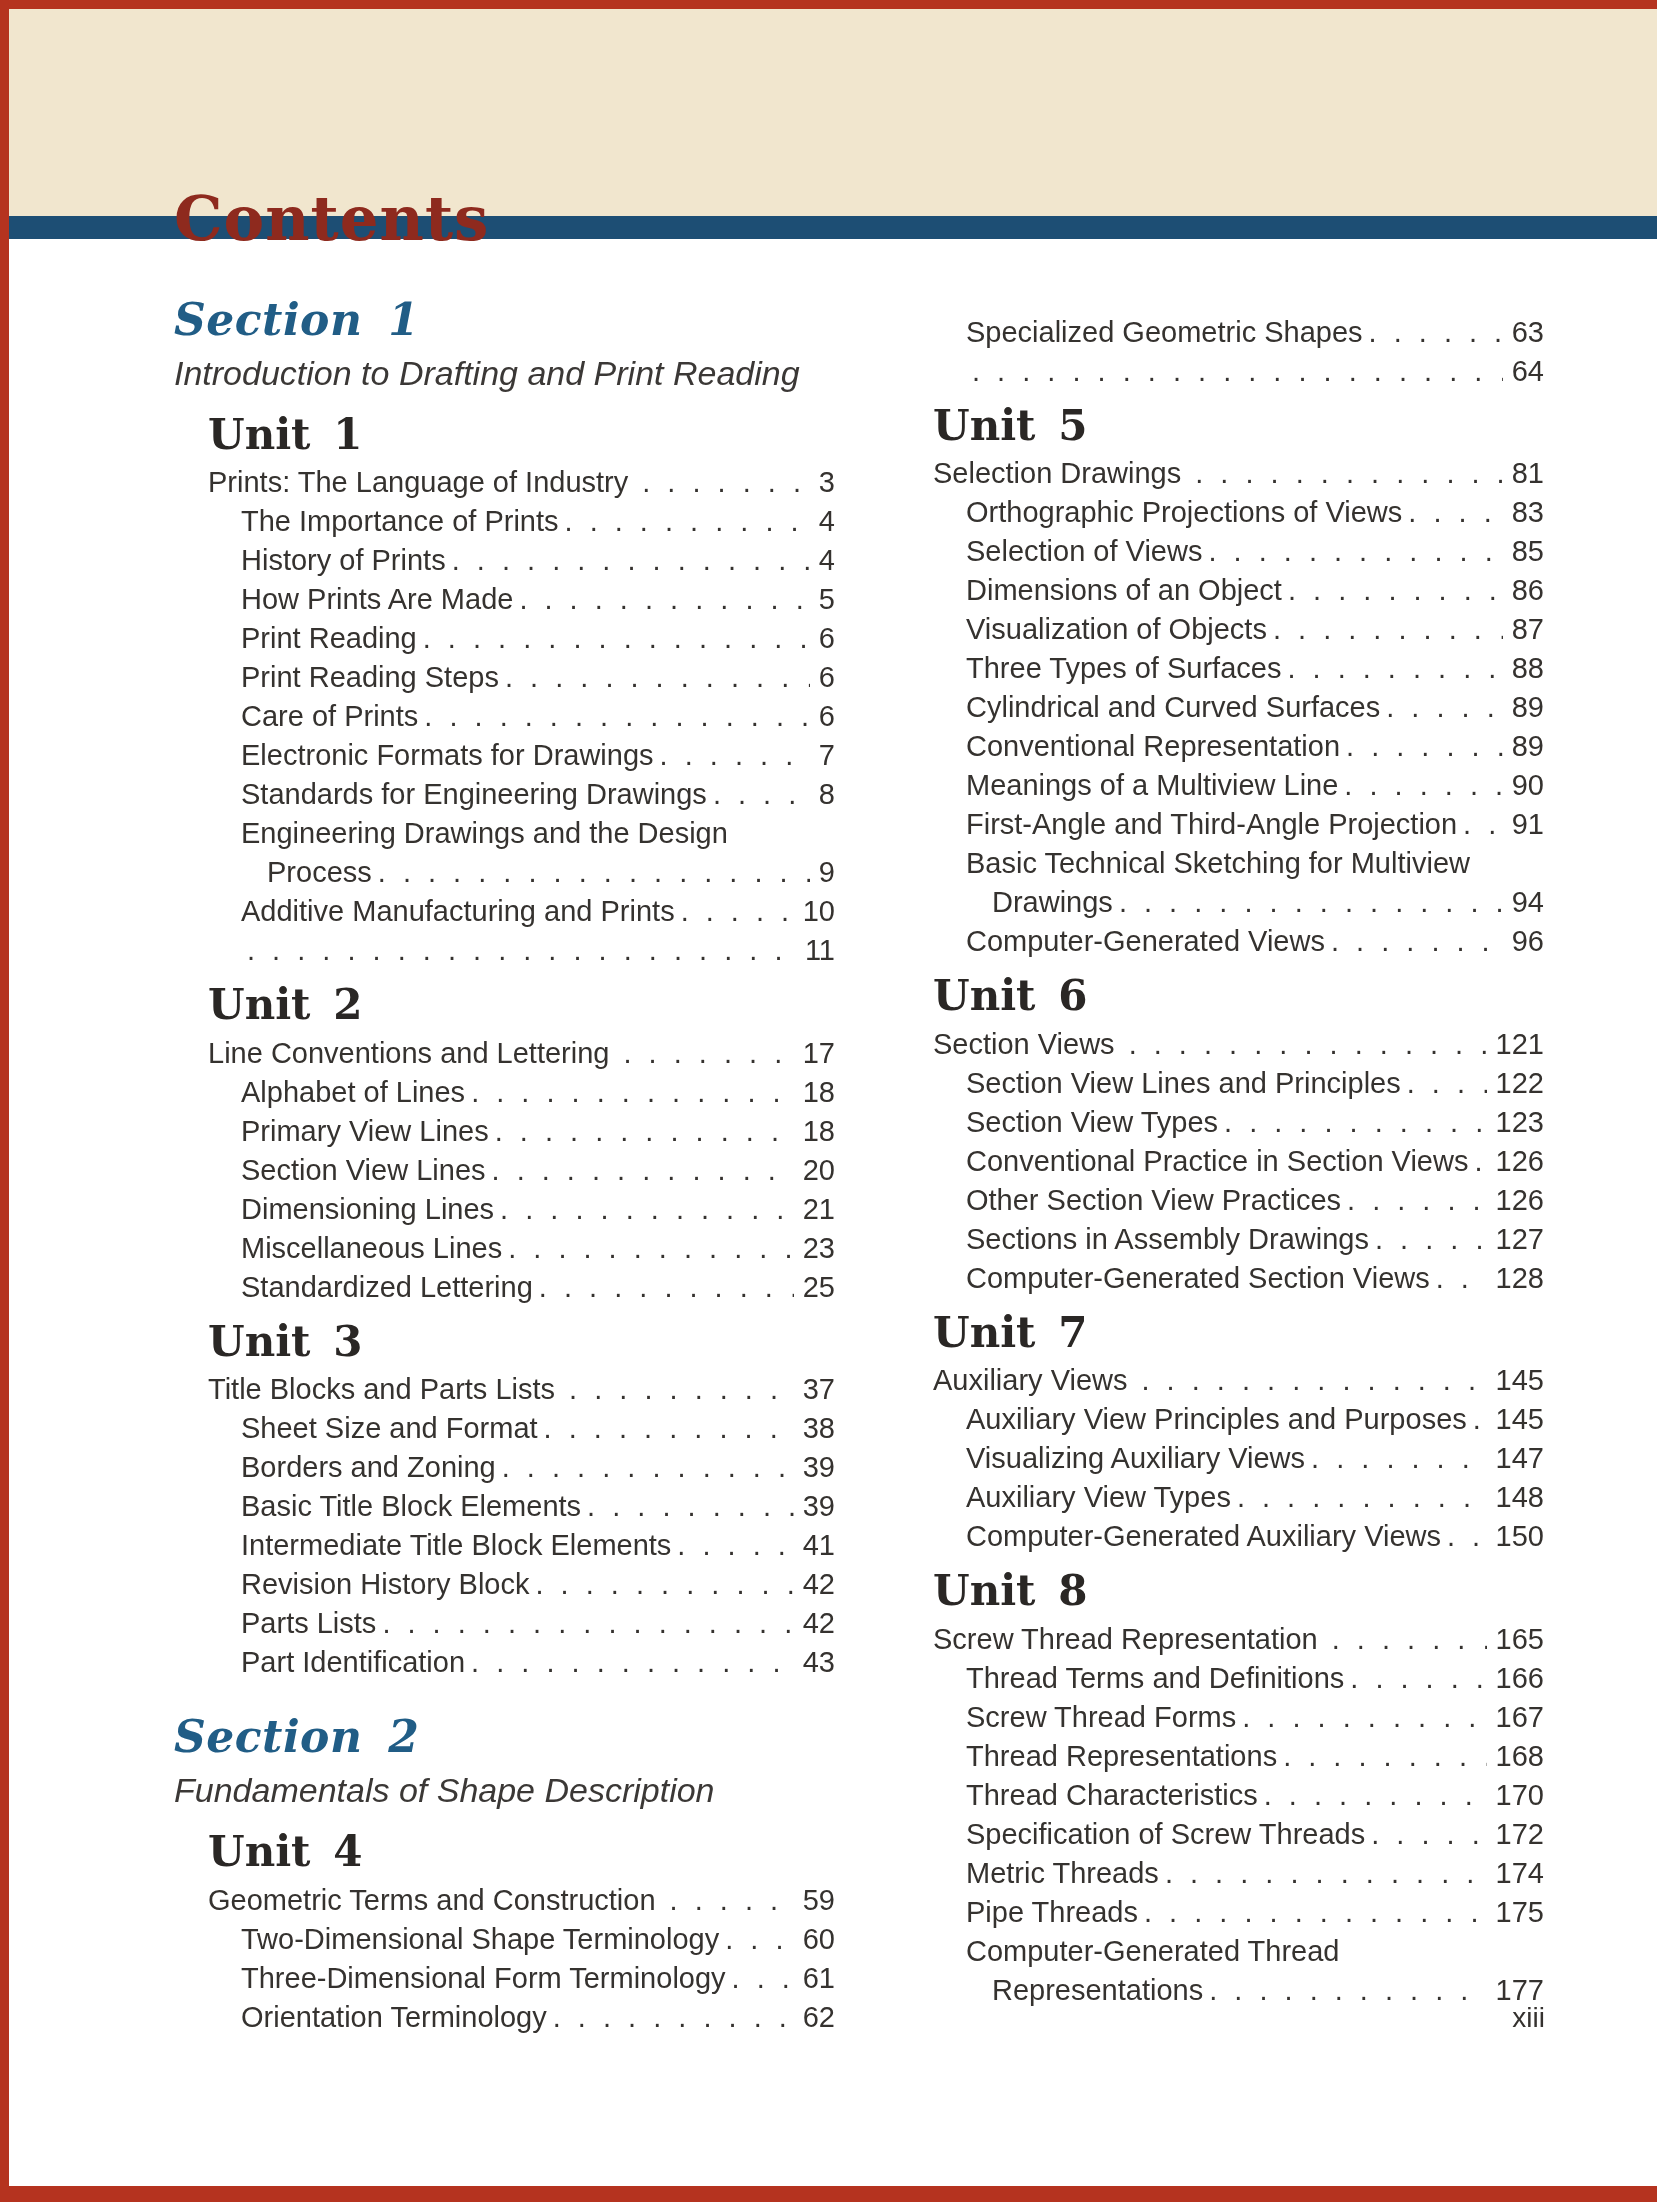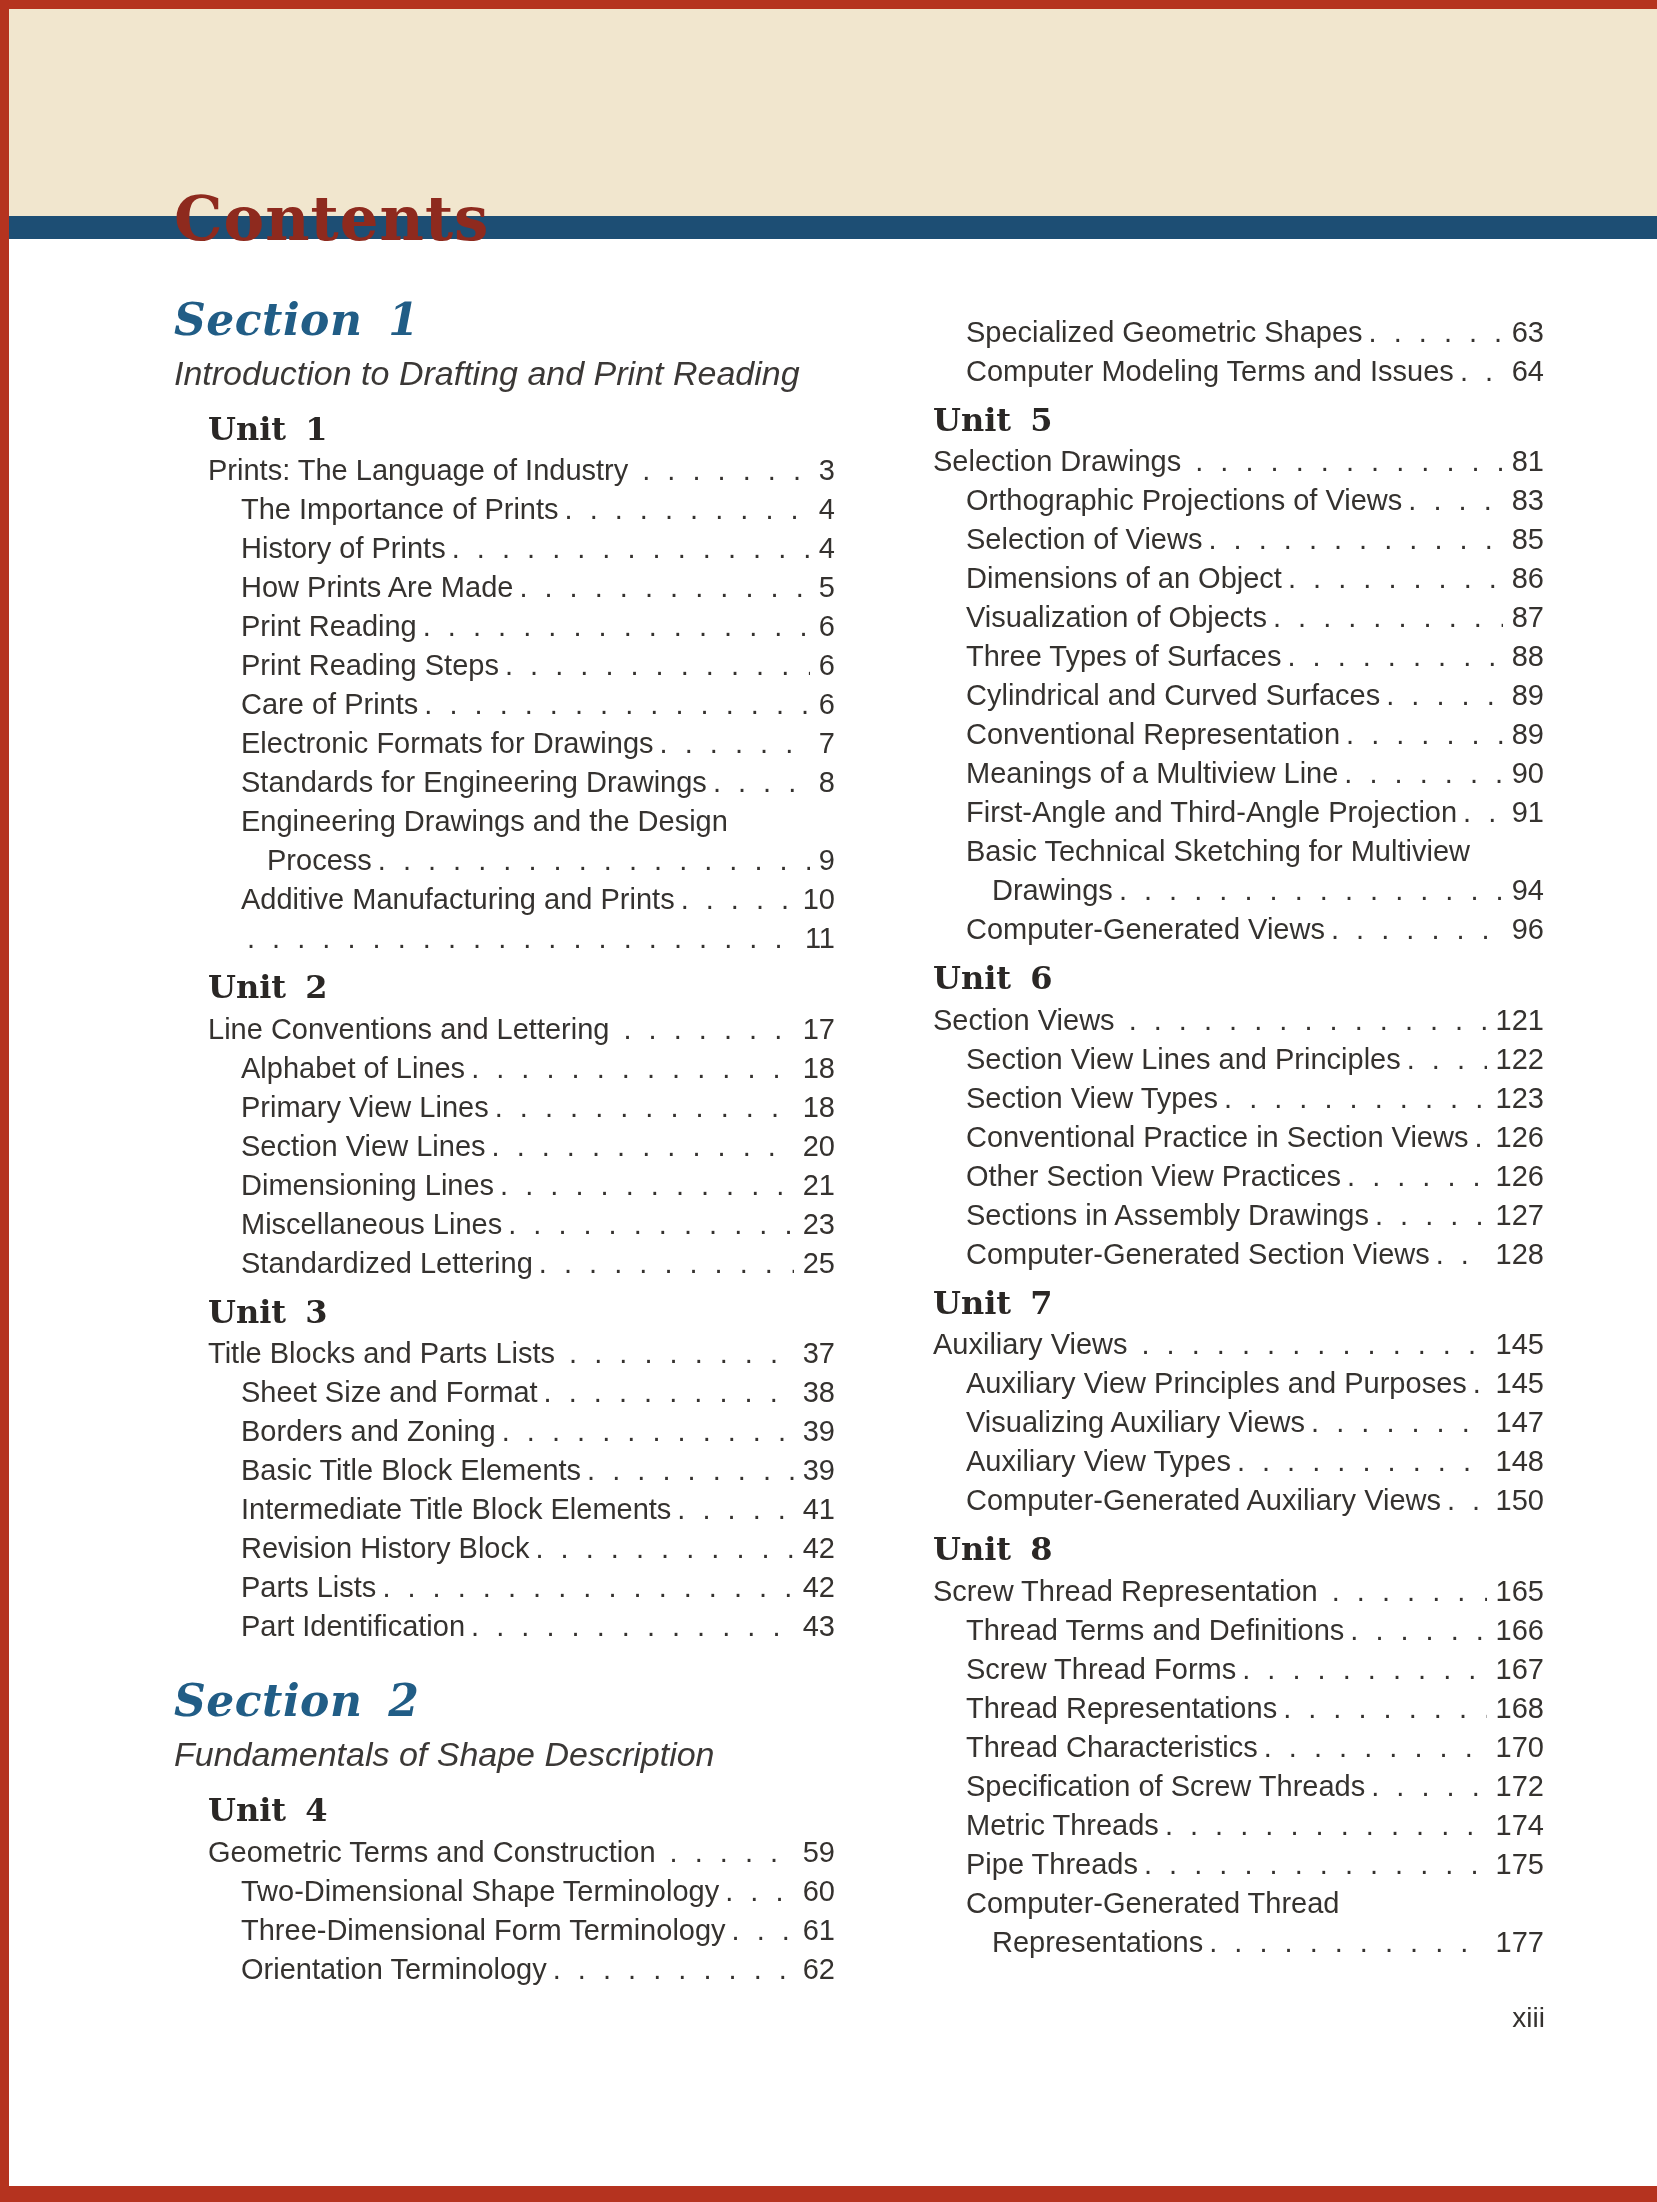--- a/index.html
+++ b/index.html
@@ -37,21 +37,21 @@
     font-weight:bold;font-size:44px;line-height:1.15;
     color:#215d86;word-spacing:10px;letter-spacing:0.5px;
   }
   .sec-sub{
     font-size:34px;line-height:1.25;color:#3b3836;
     margin-top:6px;white-space:nowrap;
   }
   .unit{margin:0 0 10px 34px;}
   .unit-label{
     font-family:"DejaVu Serif","Liberation Serif",serif;
-    font-weight:bold;font-size:32px;line-height:1.2;
+    font-weight:bold;font-size:42px;line-height:1.2;
     color:#2a2725;word-spacing:8px;margin-bottom:3px;
   }
   .row{
     display:flex;align-items:baseline;
     font-size:29px;line-height:39px;color:#35322f;
   }
   .row .t{white-space:nowrap;}
   .dots{flex:1 1 auto;overflow:hidden;white-space:nowrap;min-width:10px;margin-left:6px;}
   .dots::before{
     content:". . . . . . . . . . . . . . . . . . . . . . . . . . . . . . . . . . . . . . . . . . . . . . . . . . . . . . . . . . . . . . . . . . . . . .";
@@ -254,21 +254,20 @@
       </div>
     </div>
   <div class="col" id="col-right">
       <div class="unit">
         <div class="row sub">
           <span class="t">Specialized Geometric Shapes</span>
           <span class="dots"></span>
           <span class="pg">63</span>
         </div>
         <div class="row sub">
-          <span class="t">Computer Modeling Terms and Issues</span>
           <span class="dots"></span>
           <span class="pg">64</span>
         </div>
       </div>
       <div class="unit">
         <div class="unit-label">Unit 5</div>
         <div class="row unit-title">
           <span class="t">Selection Drawings</span>
           <span class="dots"></span>
           <span class="pg">81</span>

